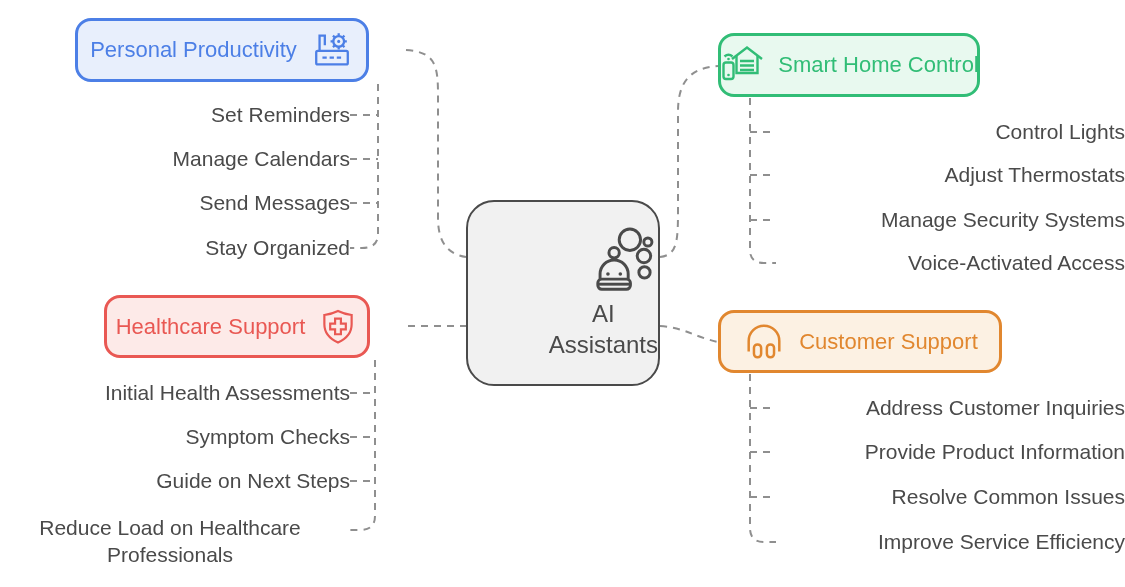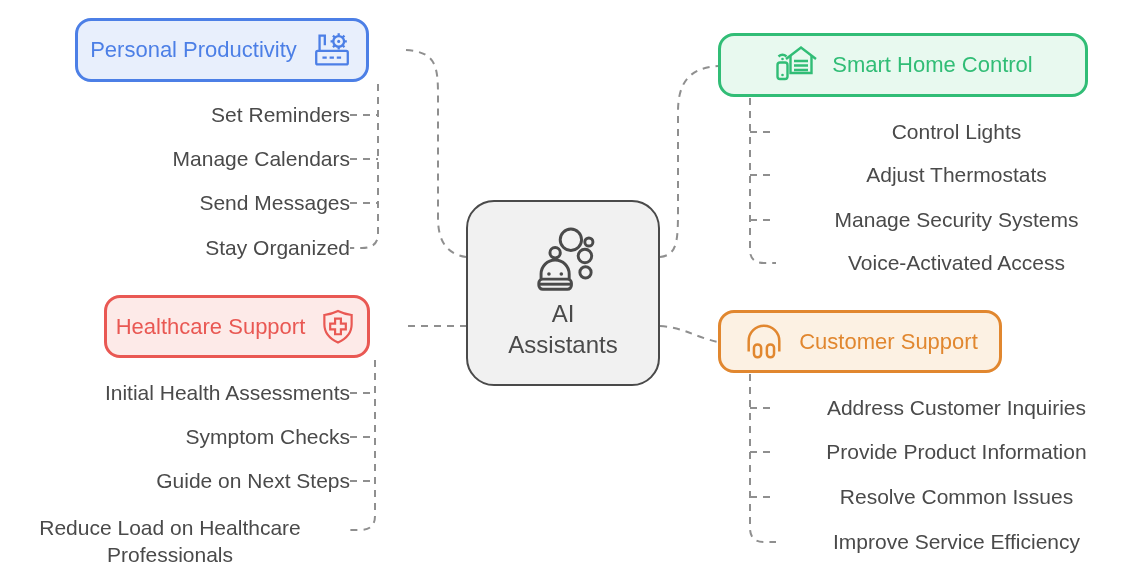--- a/index.html
+++ b/index.html
@@ -11,39 +11,39 @@
     overflow:hidden;
   }
   .connectors{position:absolute;left:0;top:0;width:1125px;height:587px;}
   .connectors path{fill:none;stroke:#8f8f8f;stroke-width:2;stroke-dasharray:7 6;}
 
   .node{position:absolute;box-sizing:border-box;display:flex;align-items:center;justify-content:center;}
 
   .center-node{
     left:466px;top:200px;width:194px;height:186px;
     background:#f1f1f1;border:2.5px solid #4a4a4a;border-radius:28px;
-    flex-direction:column;gap:4px;
+    flex-direction:column;gap:4px;align-items:flex-end;
   }
   .center-label{
     font-size:24px;line-height:31px;color:#4a4a4a;text-align:center;white-space:pre-line;
   }
 
   .branch{
     gap:13px;border-radius:16px;border:3px solid;font-size:22px;white-space:nowrap;
   }
   .branch-pp{left:75px;top:18px;width:294px;height:64px;color:#4c7fe6;background:#e8effc;border-color:#4c7fe6;}
-  .branch-sh{left:718px;top:33px;width:370px;height:64px;color:#31bd76;background:#e8f9ef;border-color:#31bd76;}
+  .branch-sh{left:718px;top:33px;width:262px;height:64px;color:#31bd76;background:#e8f9ef;border-color:#31bd76;}
   .branch-hc{left:104px;top:295px;width:266px;height:63px;color:#e95853;background:#fdeae8;border-color:#e95853;}
   .branch-cs{left:718px;top:310px;width:284px;height:63px;color:#e1872f;background:#fcf1e3;border-color:#e1872f;}
 
   .leaf{
     position:absolute;font-size:21px;line-height:26px;color:#4a4a4a;
   }
   .leaf-left{left:0;width:350px;text-align:right;}
-  .leaf-right{left:788px;width:337px;text-align:center;}
+  .leaf-right{left:788px;width:337px;text-align:right;}
   .leaf-wrap{left:5px;width:330px;text-align:center;}
 
   .icon{display:block;flex:0 0 auto;}
 </style>
 </head>
 <body>
 
 <div class="canvas">
 
   <svg class="connectors" viewBox="0 0 1125 587" xmlns="http://www.w3.org/2000/svg">

